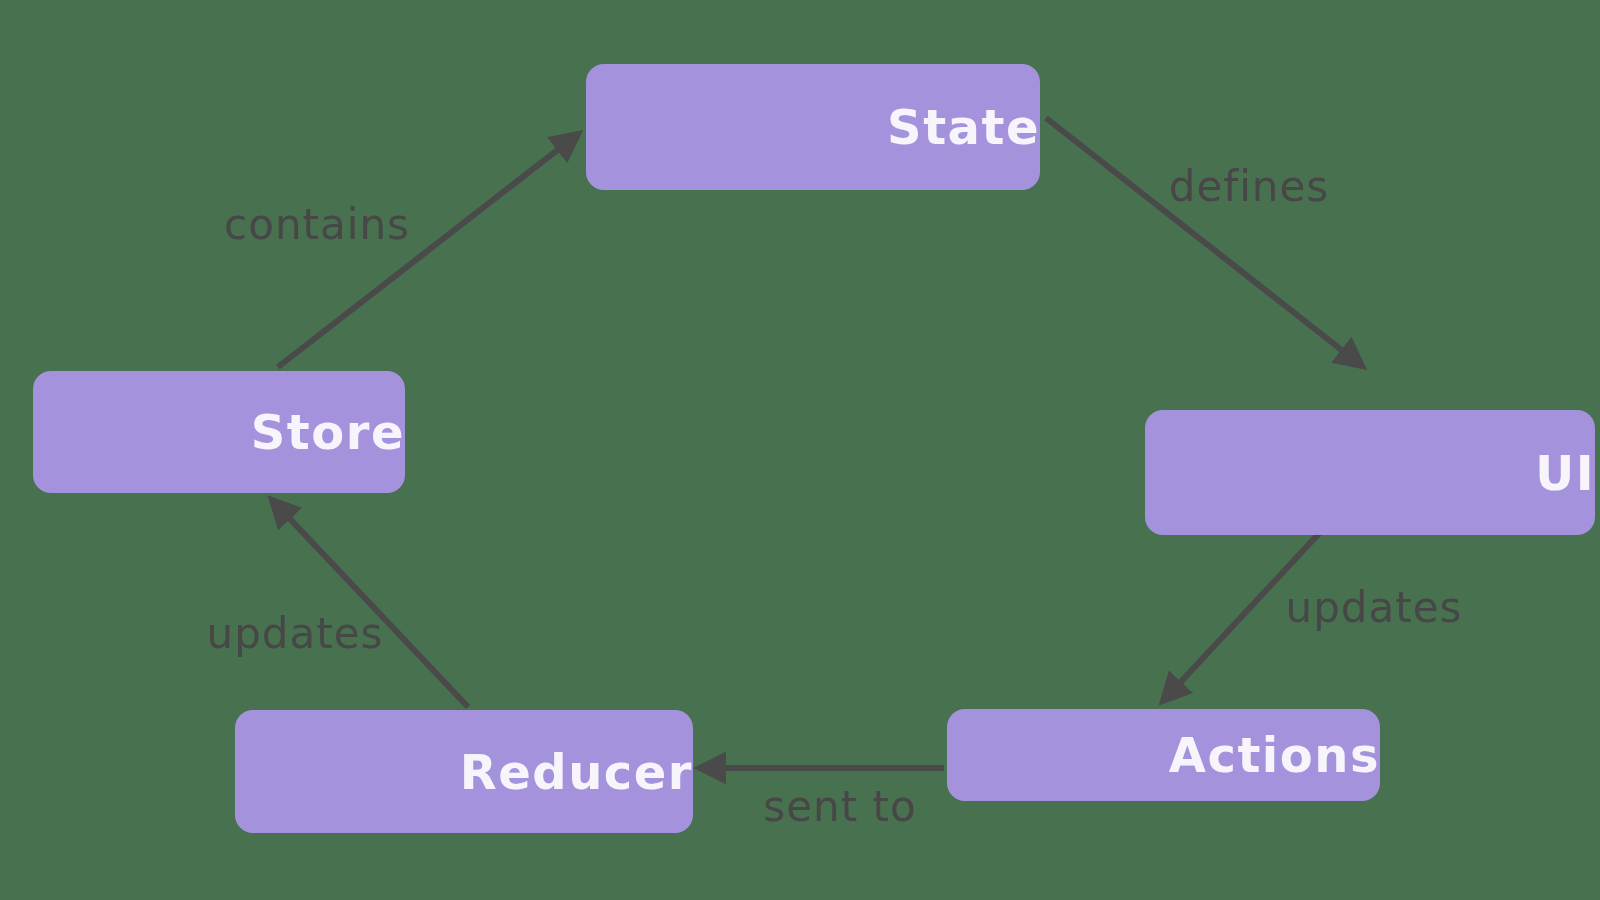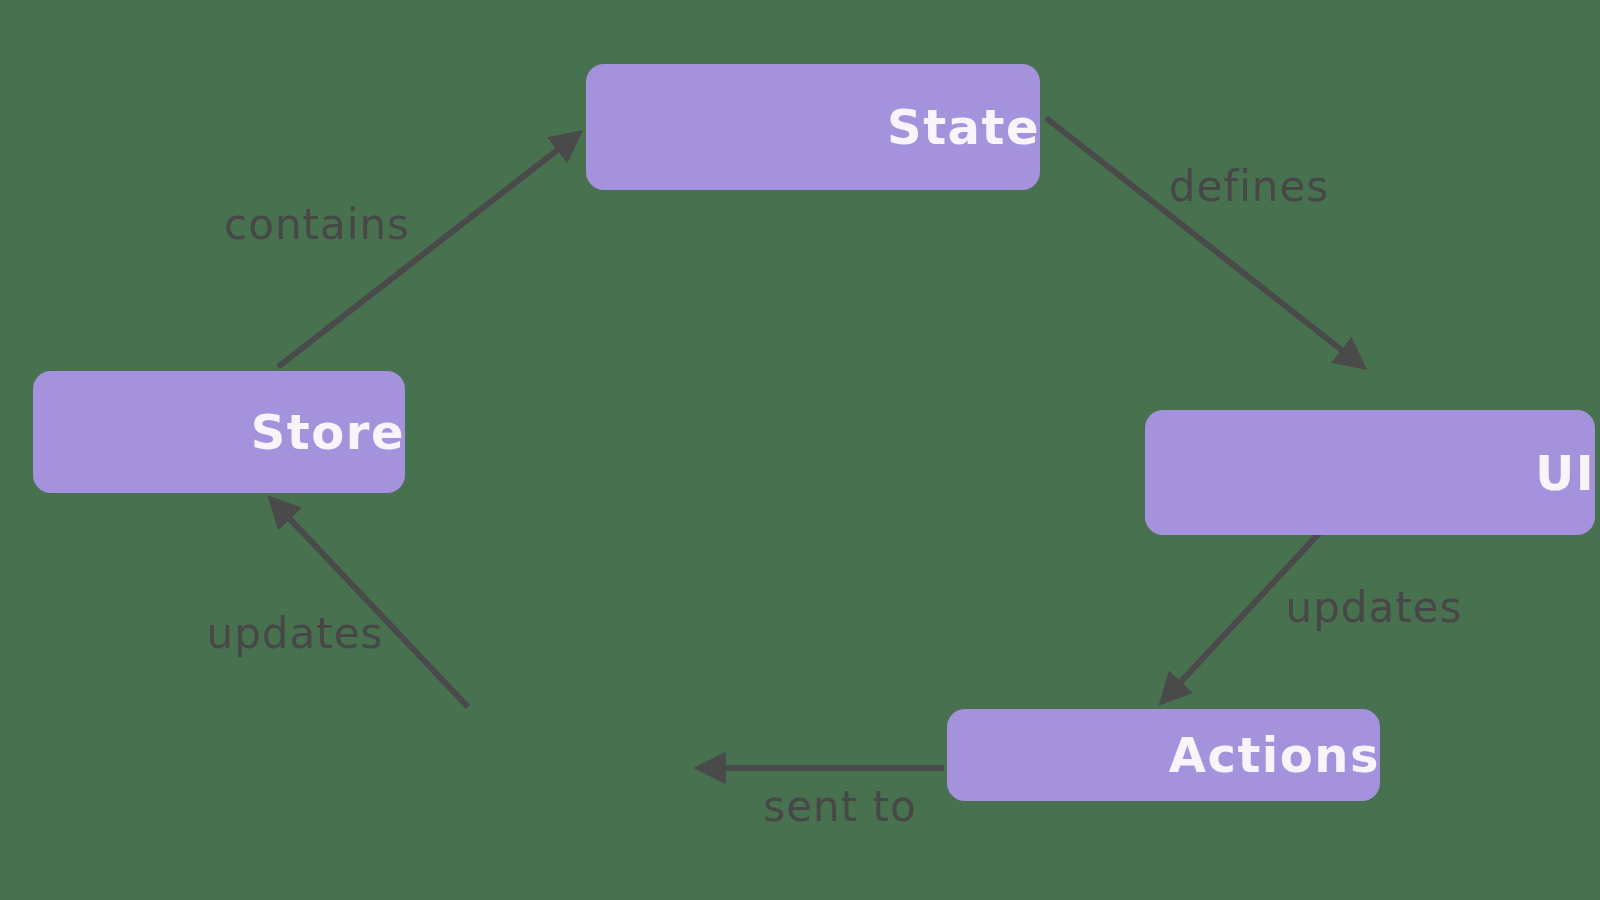--- a/index.html
+++ b/index.html
@@ -90,20 +90,23 @@
 
   <div class="node node-state">
     <span>State</span>
   </div>
   <div class="node node-ui">
     <span>UI</span>
   </div>
   <div class="node node-actions">
     <span>Actions</span>
   </div>
+  <div class="node node-reducer">
+    <span>Reducer</span>
+  </div>
   <div class="node node-store">
     <span>Store</span>
   </div>
 
   <div class="edge-label label-contains">contains</div>
   <div class="edge-label label-defines">defines</div>
   <div class="edge-label label-triggers">updates</div>
   <div class="edge-label label-sent-to">sent to</div>
   <div class="edge-label label-updates">updates</div>
 

